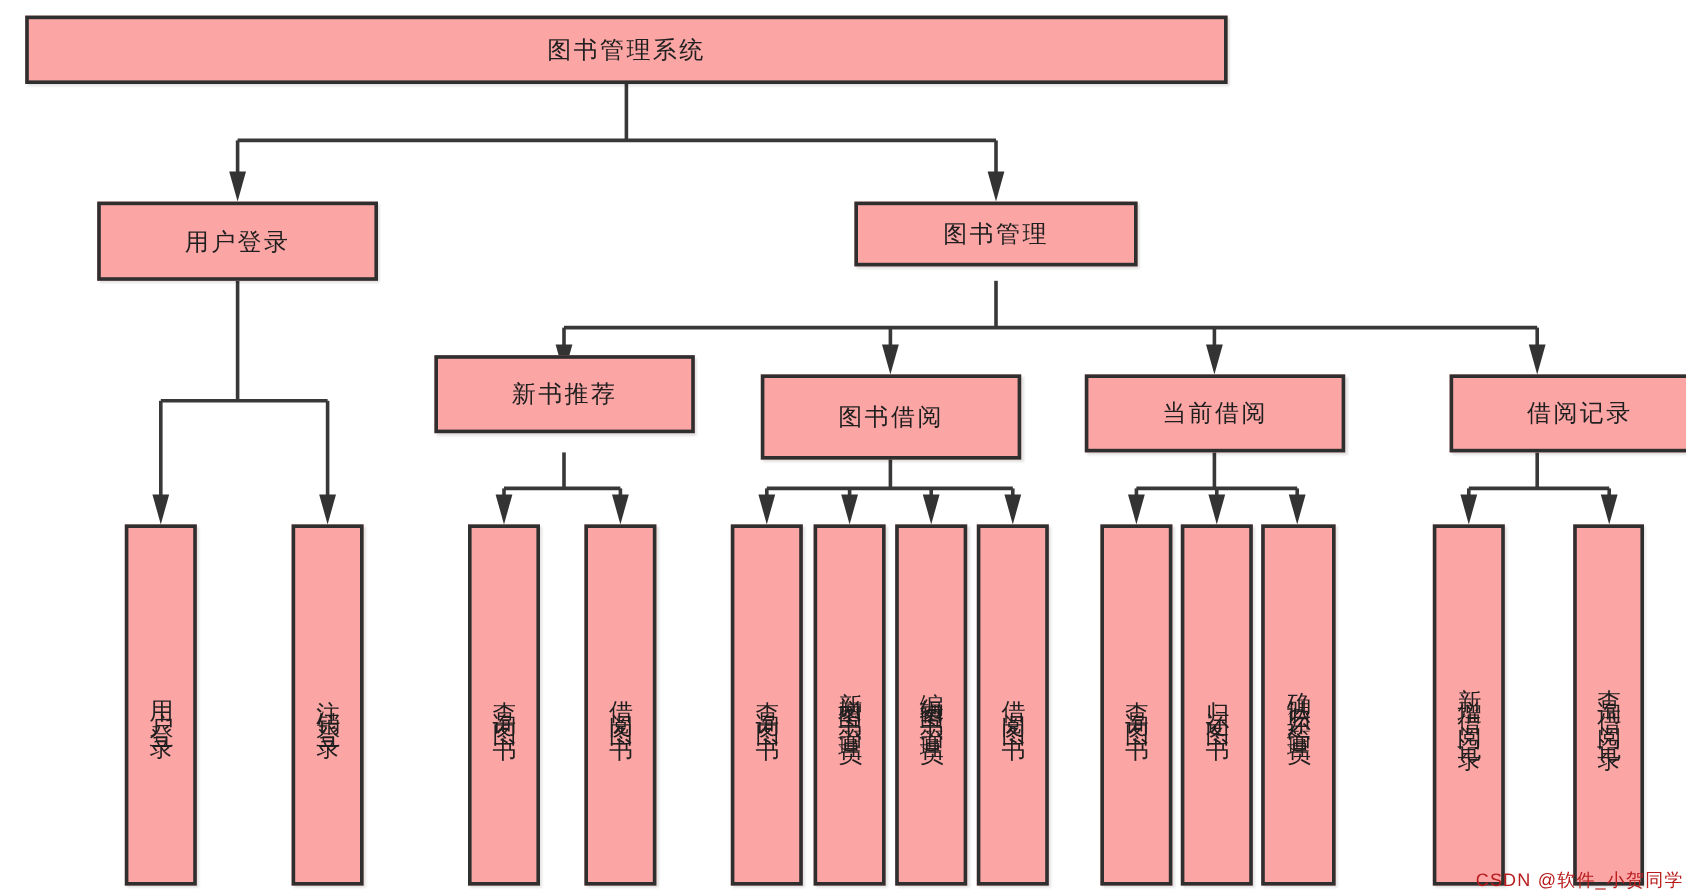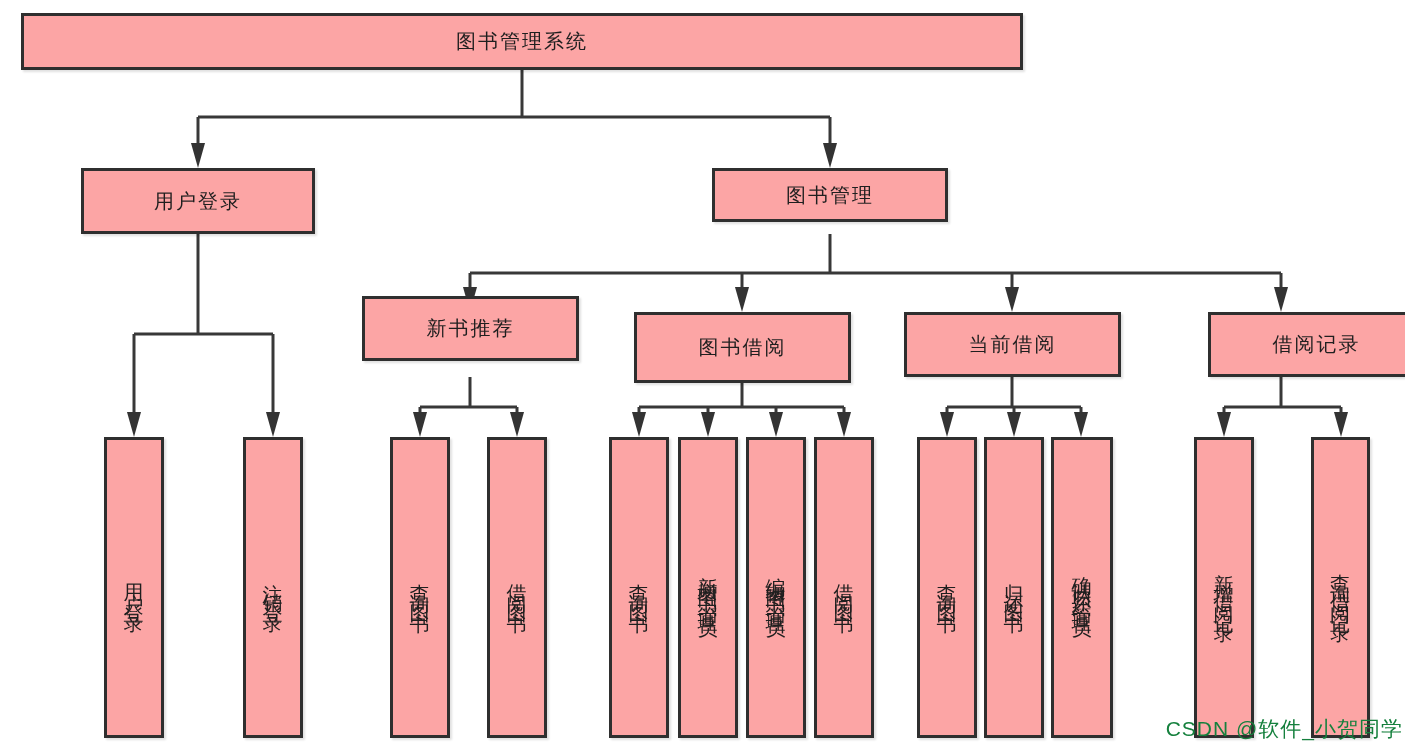--- a/index.html
+++ b/index.html
@@ -18,21 +18,21 @@
   }
   .box .label{
     color:#1f1f1f;font-size:20px;letter-spacing:2px;white-space:nowrap;
   }
   .leaf .label{
     writing-mode:vertical-rl;text-orientation:mixed;
     letter-spacing:10px;line-height:1;font-size:20px;
   }
   #watermark{
     position:absolute;right:2px;bottom:4px;z-index:5;
-    color:#15803d;font-size:21px;letter-spacing:1px;white-space:nowrap;
+    color:#b91c1c;font-size:15px;letter-spacing:1px;white-space:nowrap;
   }
 </style>
 </head>
 <body>
 
 <div id="stage">
 
   <svg id="connectors" viewBox="0 0 1405 747" xmlns="http://www.w3.org/2000/svg">
 
     <path d="M522 69 V117"></path>

